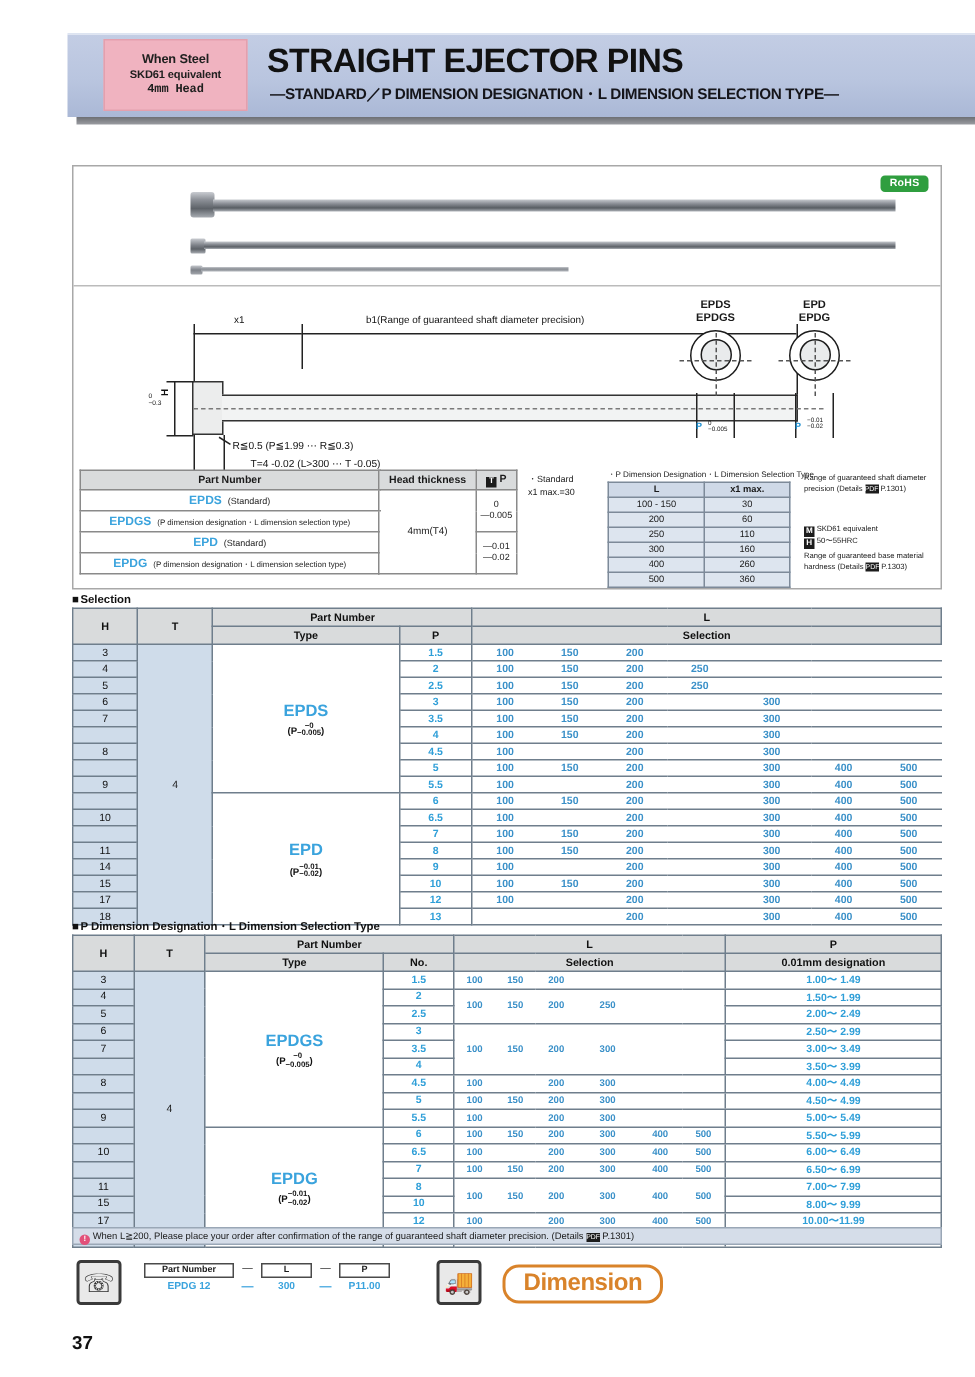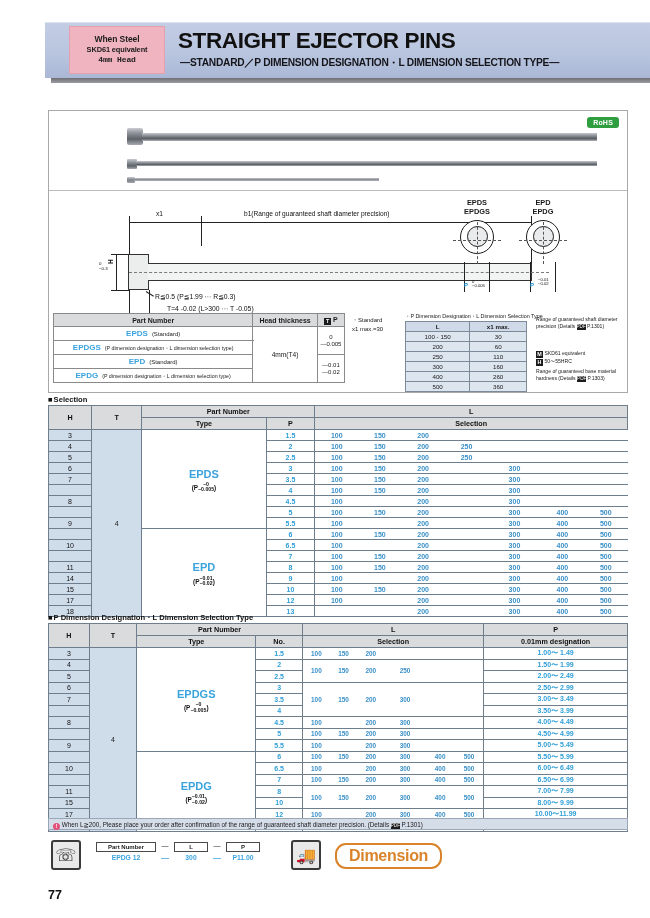--- a/index.html
+++ b/index.html
@@ -800,13 +800,13 @@
       <div class="ordcol">
         <div class="box" style="min-width:34px;">P</div>
         <div class="val">P11.00</div>
       </div>
     </div>
   </div>
   <div class="ico-truck">🚚</div>
   <div class="quote">Dimension</div>
 </div>
 
-<div class="pageno">77</div>
+<div class="pageno">37</div>
 
 </body></html>

